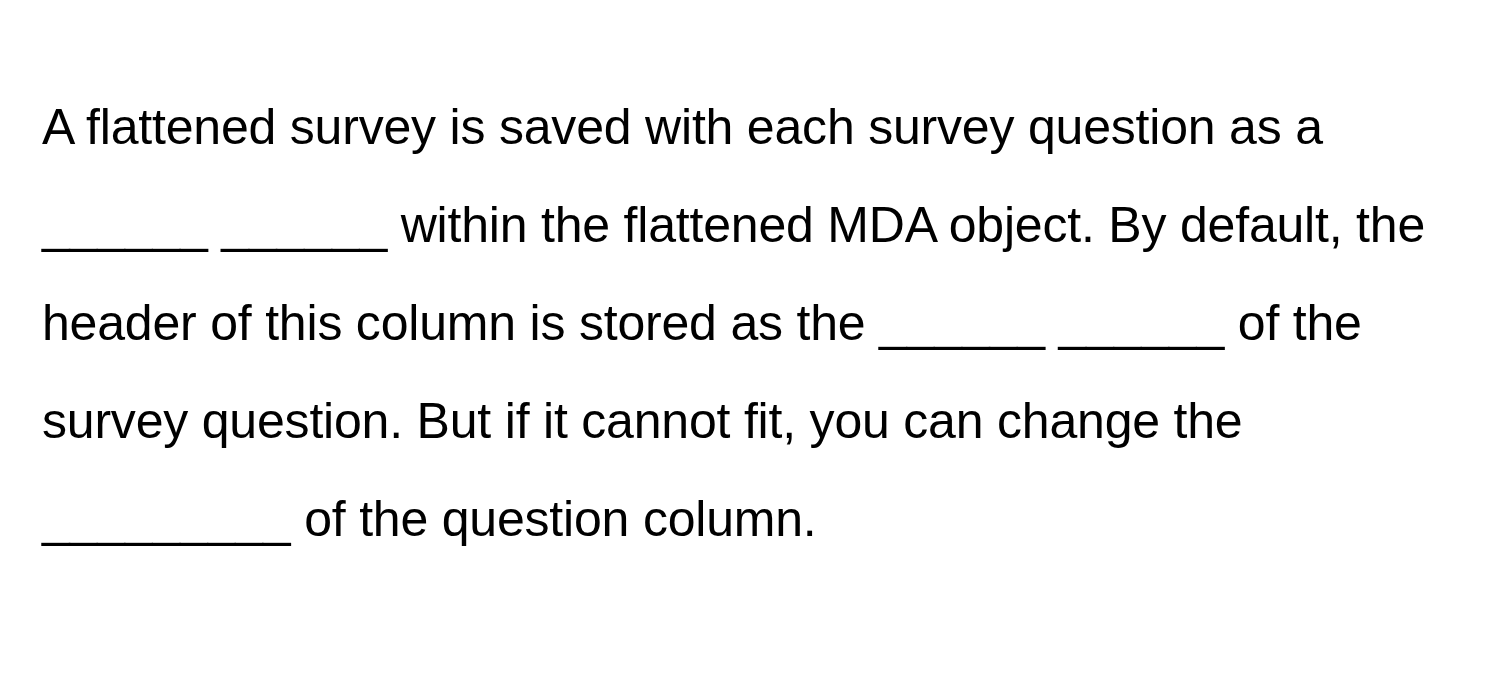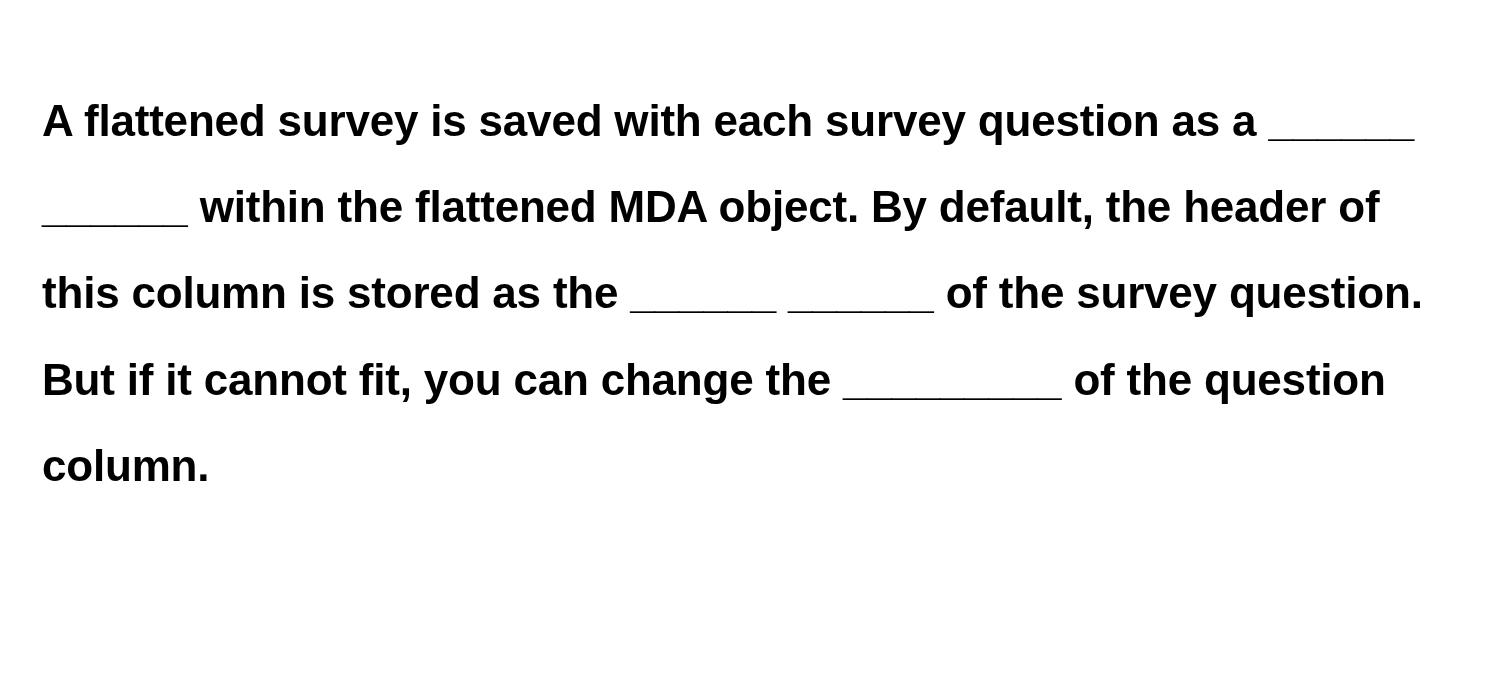--- a/index.html
+++ b/index.html
@@ -12,23 +12,23 @@
       height: 688px;
       background: #ffffff;
       font-family: -apple-system, BlinkMacSystemFont, "Segoe UI", Helvetica, Arial, sans-serif;
       display: flex;
       align-items: flex-start;
       padding-top: 78px;
       padding-left: 42px;
       padding-right: 42px;
     }
     .paragraph {
-      font-size: 44px;
+      font-size: 50px;
       line-height: 1.96;
       color: #000000;
       letter-spacing: -0.2px;
-      font-weight: 700;
+      font-weight: 400;
     }
   </style>
 </head>
 <body>
 
 <div class="paragraph">A flattened survey is saved with each survey question as a ______ ______ within the flattened MDA object. By default, the header of this column is stored as the ______ ______ of the survey question. But if it cannot fit, you can change the _________ of the question column.</div>
 
 </body></html>

